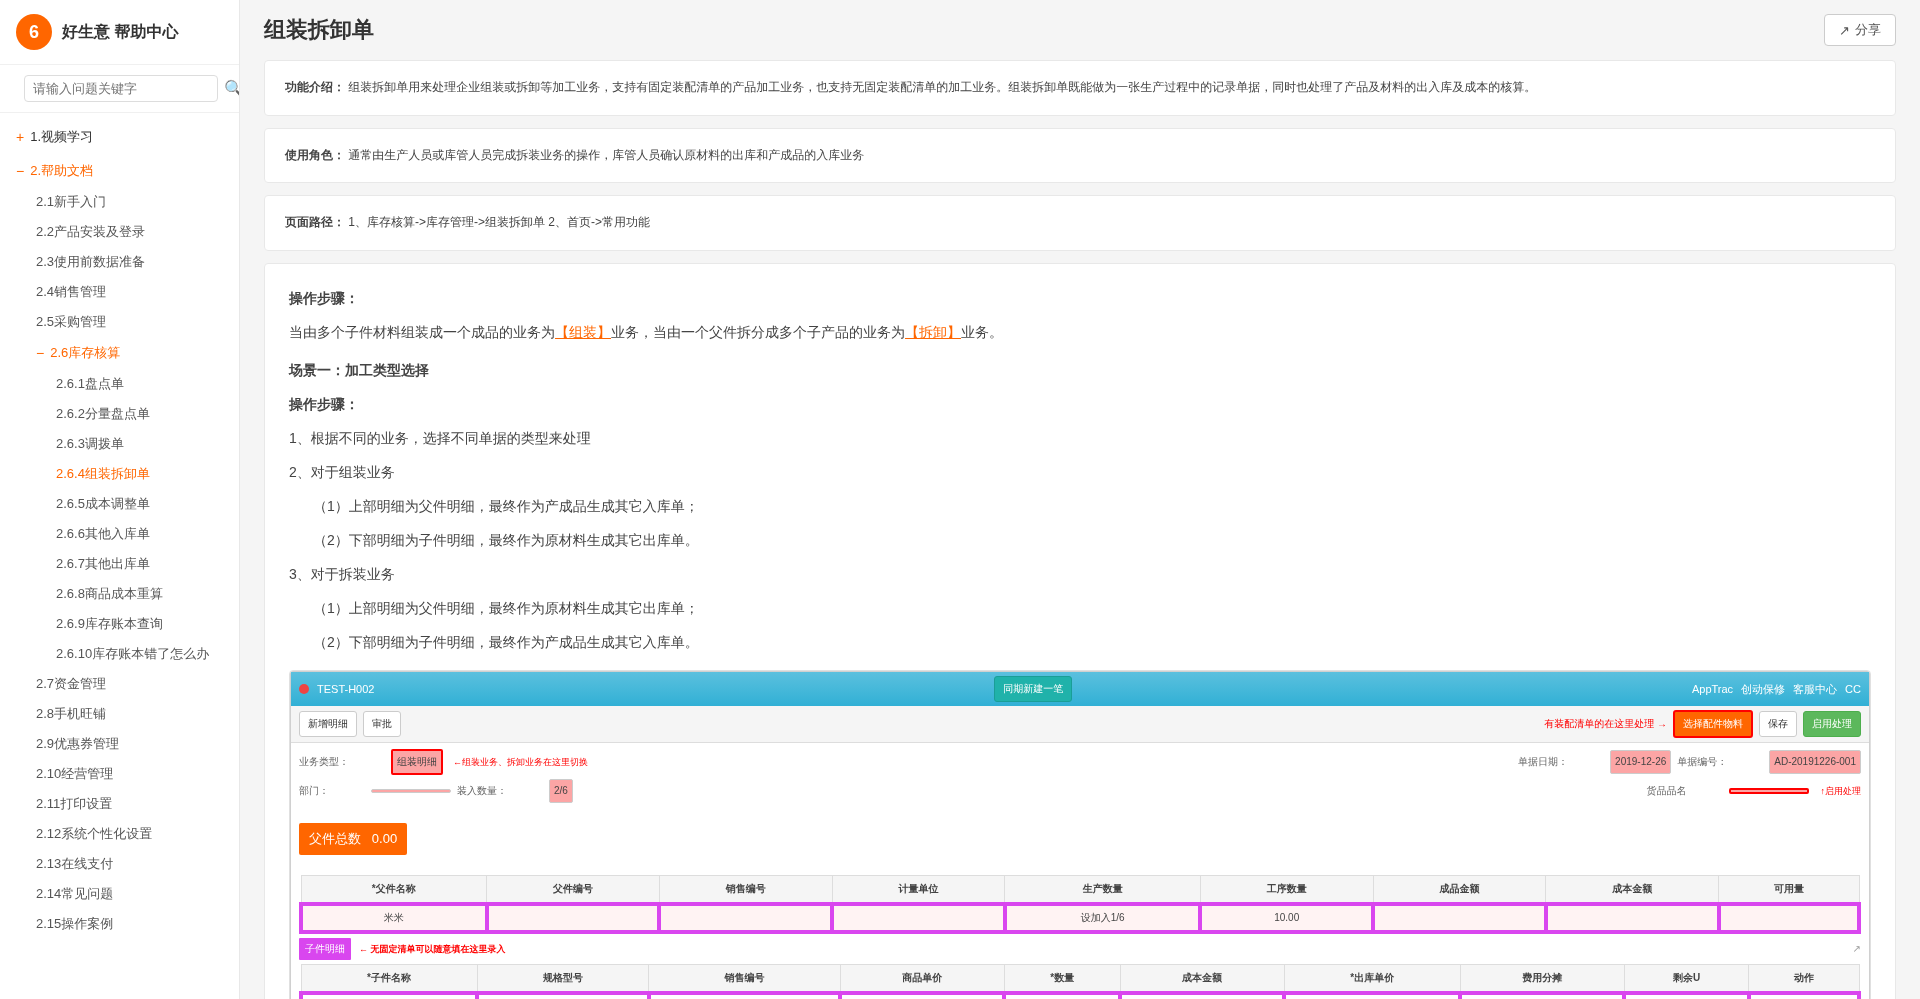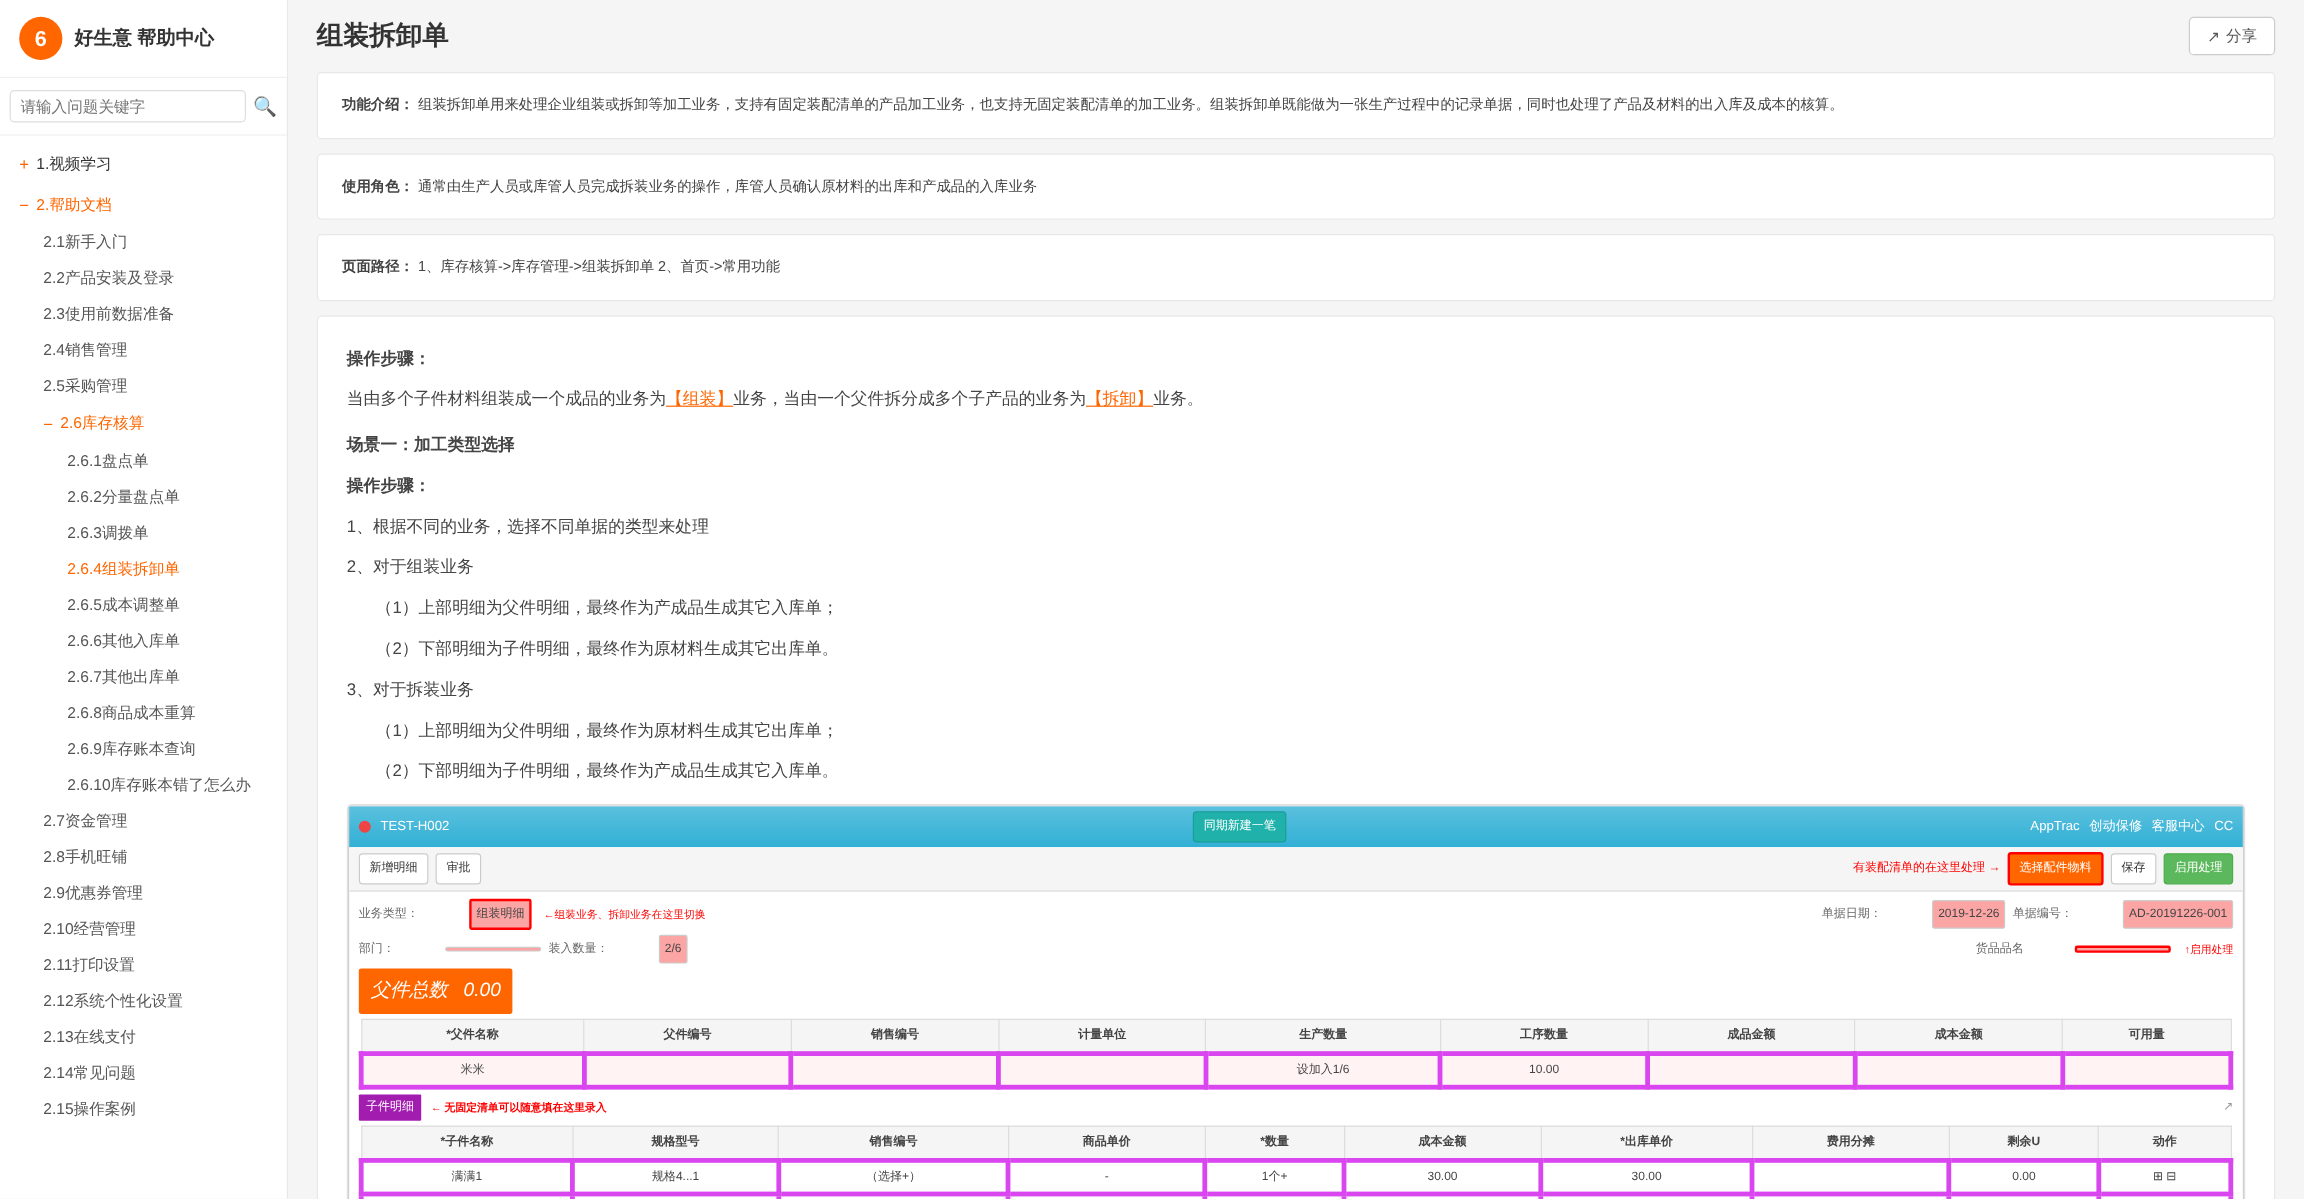--- a/index.html
+++ b/index.html
@@ -26,21 +26,21 @@
     #logo-icon {
       width: 36px; height: 36px;
       background: #f60;
       border-radius: 50%;
       display: flex; align-items: center; justify-content: center;
       color: #fff; font-size: 18px; font-weight: bold;
       margin-right: 10px; flex-shrink: 0;
     }
     #logo-text { font-size: 16px; font-weight: bold; color: #333; }
     #search-bar {
-      padding: 10px 8px;
+      padding: 10px 24px;
       border-bottom: 1px solid #f0f0f0;
       display: flex; align-items: center; gap: 6px;
     }
     #search-input {
       flex: 1; border: 1px solid #ddd; border-radius: 4px;
       padding: 5px 8px; font-size: 13px; outline: none;
     }
     #search-btn {
       background: none; border: none; cursor: pointer; color: #999;
       font-size: 16px;
@@ -154,28 +154,28 @@
     .sw-content { padding: 6px 8px; }
     .sw-row { display: flex; gap: 6px; align-items: center; margin-bottom: 4px; font-size: 10px; }
     .sw-label { color: #666; white-space: nowrap; }
     .sw-field { border: 1px solid #ccc; border-radius: 2px; padding: 1px 4px; font-size: 10px; background: #fca5a5; margin-left: 36px; }
     .sw-field.red-border { border-color: #f00; border-width: 2px; }
     .sw-table { width: 100%; border-collapse: collapse; font-size: 10px; }
     .sw-table th { background: #f5f5f5; border: 1px solid #ddd; padding: 3px 6px; text-align: center; white-space: nowrap; }
     .sw-table td { border: 4px solid #d946ef; padding: 2px 6px; text-align: center; }
     .sw-table .highlight-row td { background: #fff3f3; }
     .sw-section-orange {
-      background: #a21caf; color: #fff;
+      background: #d946ef; color: #fff;
       border-radius: 1px; padding: 1px 6px;
       font-size: 10px; white-space: nowrap;
     }
     .sw-orange-bar {
       background: #f60; color: #fff;
-      padding: 3px 10px; font-size: 16px;
-      margin: 0 0; border-radius: 2px; display: inline-block; font-style: italic;
+      padding: 3px 10px; font-size: 13px;
+      margin: 16px 0; border-radius: 2px; display: inline-block;
     }
   </style>
 </head>
 <body>
 
 <div id="sidebar">
   <div id="logo-bar">
     <div id="logo-icon">
       <span>6</span>
     </div>

